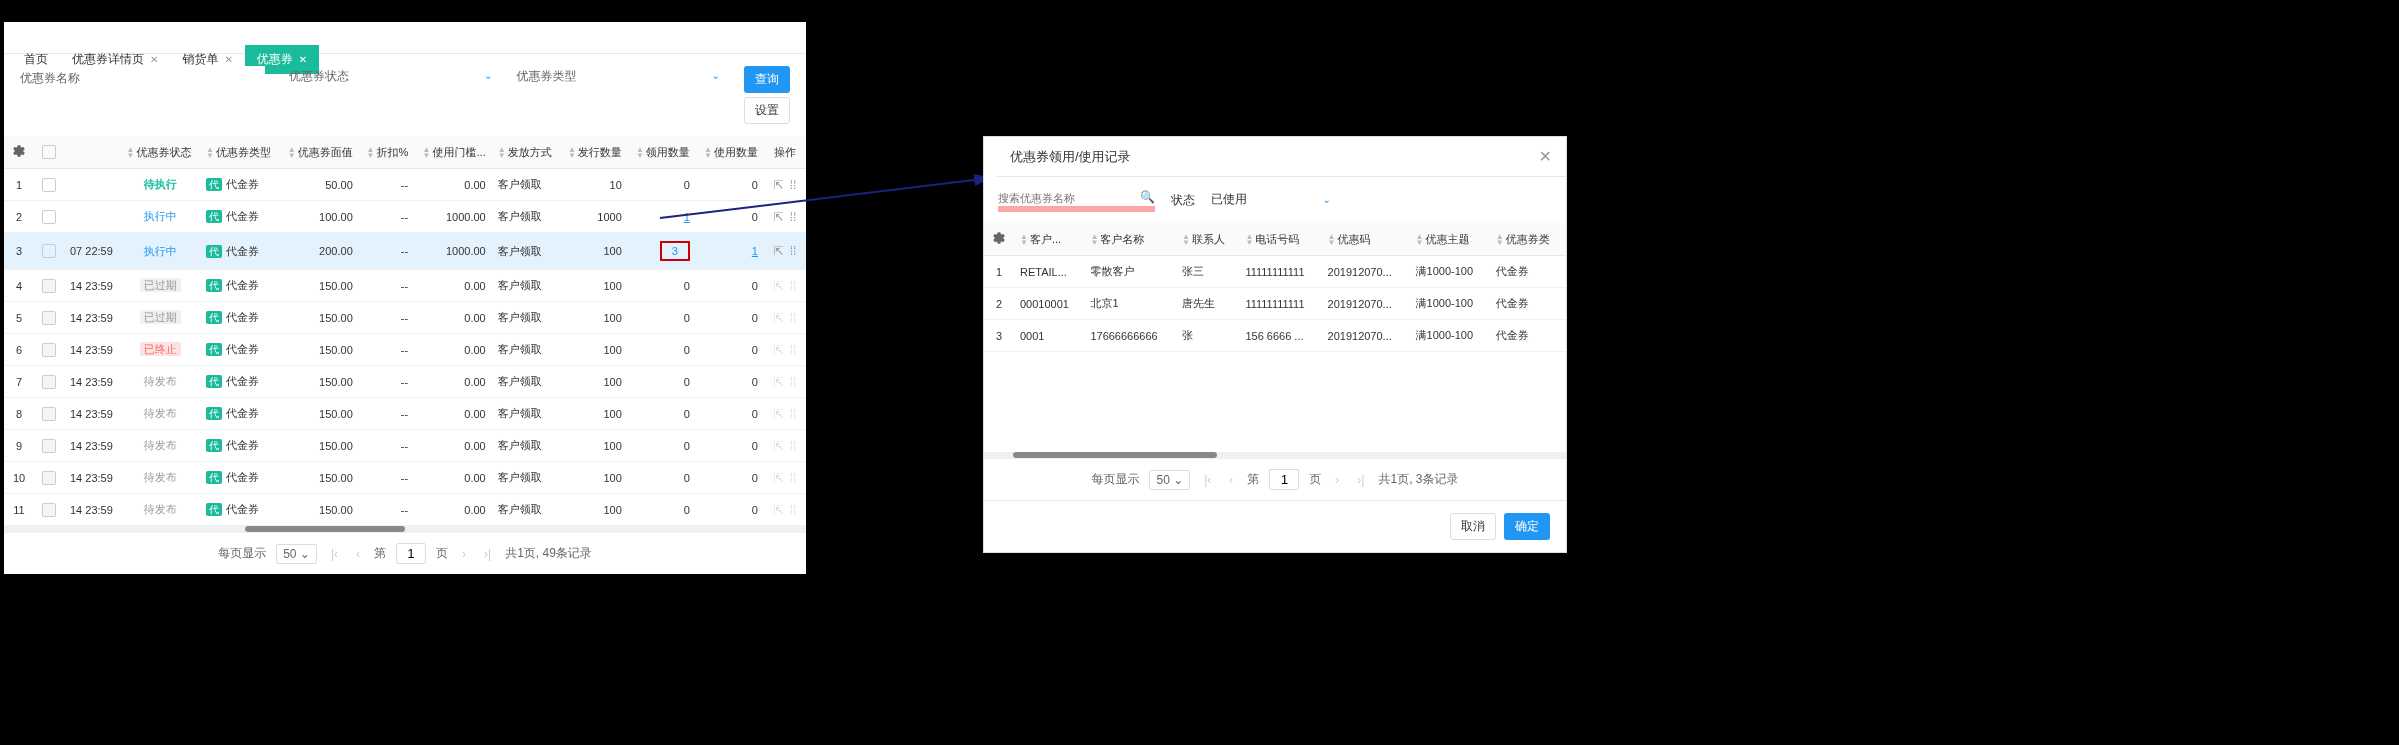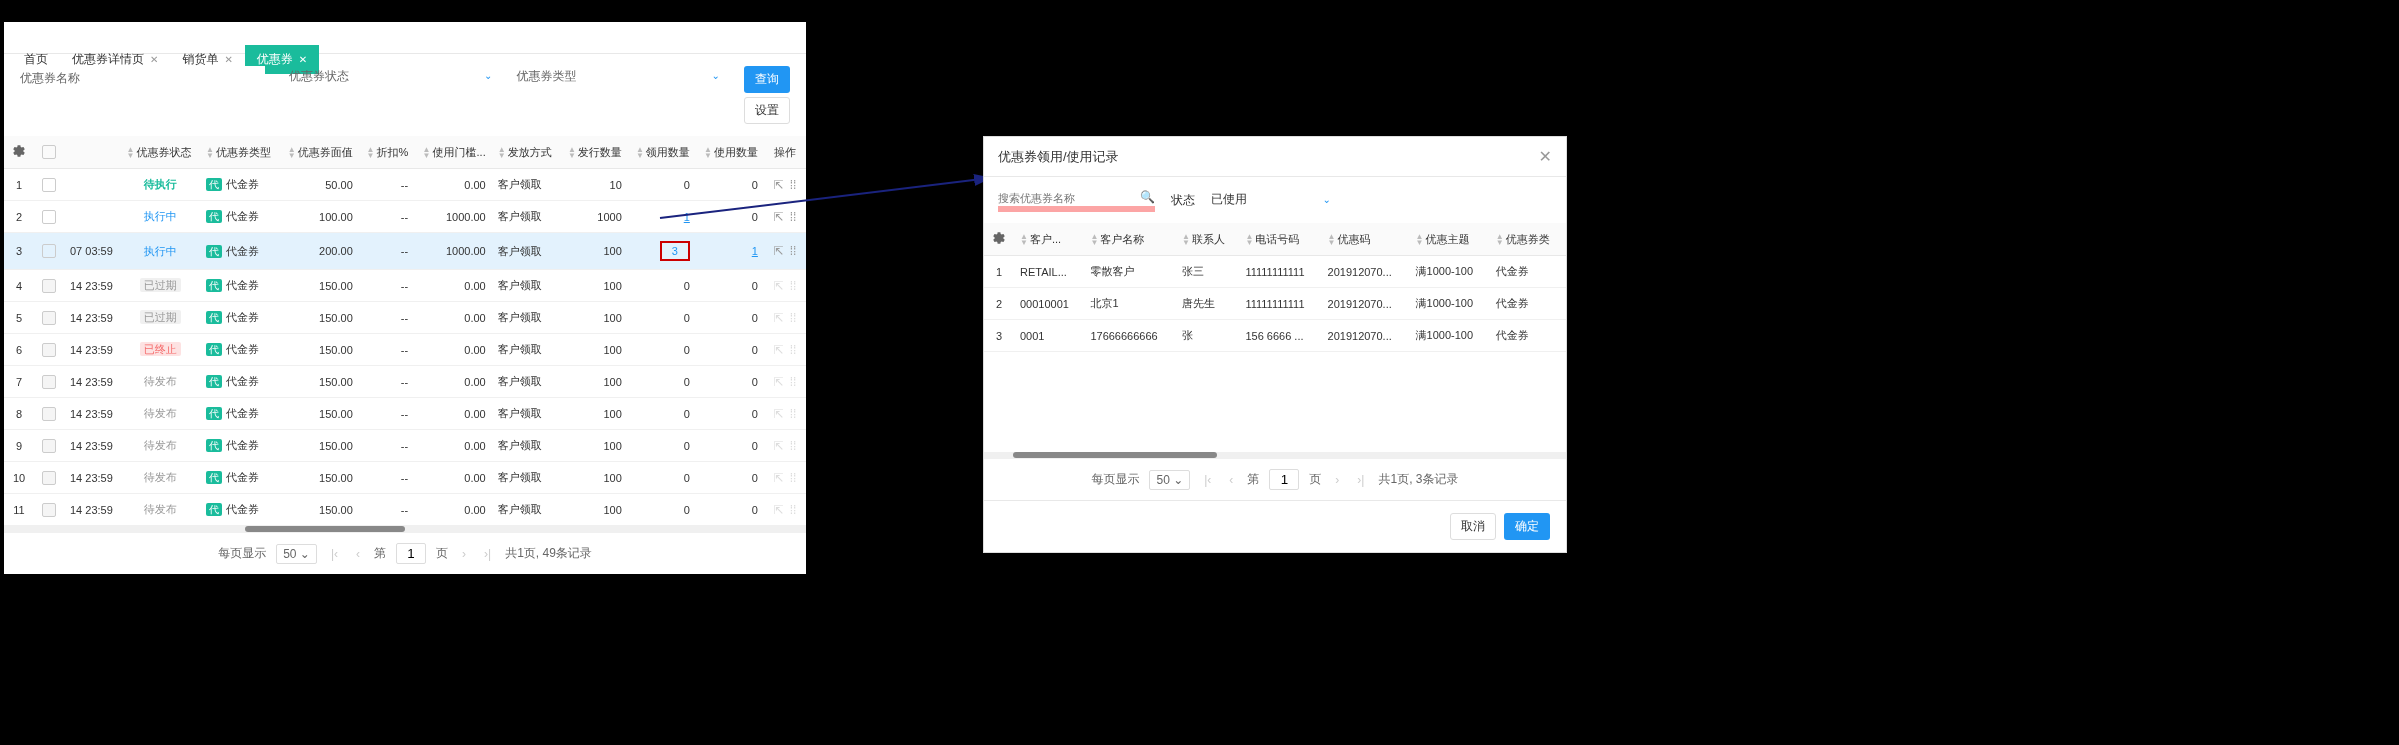--- a/index.html
+++ b/index.html
@@ -66,21 +66,21 @@
     .click-box { border: 2px solid #c00; padding: 2px 10px; display: inline-block; color: #2196F3; }
     .link-num { color: #2196F3; text-decoration: underline; cursor: pointer; }
     
     
     .pagination { display: flex; justify-content: center; align-items: center; padding: 10px 16px; gap: 10px; font-size: 12px; color: #666; border-top: 1px solid #f0f0f0; }
     .page-select { border: 1px solid #ddd; padding: 2px 6px; border-radius: 2px; }
     .page-input { width: 30px; border: 1px solid #ddd; text-align: center; padding: 2px; border-radius: 2px; }
     .page-nav { color: #ccc; cursor: pointer; padding: 0 4px; }
     
     
-    .modal-header { display: flex; justify-content: space-between; align-items: center; padding: 10px 14px; border-bottom: 1px solid #e8e8e8; }
+    .modal-header { display: flex; justify-content: space-between; align-items: center; padding: 10px 14px; border-bottom: 1px solid #e8e8e8; margin-left: 12px; }
     .modal-title { font-size: 13px; }
     .modal-close { cursor: pointer; color: #999; font-size: 16px; }
     .modal-filter { display: flex; padding: 10px 14px; gap: 16px; align-items: center; }
     .search-box { display: flex; align-items: flex-end; border-bottom: 6px solid #fca5a5; padding: 2px 0; flex: 0 0 120px; }
     .search-box input { border: none; outline: none; flex: 1; font-size: 11px; }
     .search-icon { color: #2196F3; }
     .modal-body { min-height: 200px; }
     .modal-footer { display: flex; justify-content: flex-end; padding: 12px 16px; gap: 8px; border-top: 1px solid #e8e8e8; }
     
     
@@ -186,21 +186,21 @@
     <td class="col-right">1000.00</td>
     <td>客户领取</td>
     <td class="col-right">1000</td>
     <td class="col-right"><span class="link-num">1</span></td>
     <td class="col-right">0</td>
     <td class="col-center"><span class="action-icon ">⇱</span><span class="action-icon ">⁞⁞</span></td>
   </tr>
           <tr class="highlighted">
     <td class="col-num">3</td>
     <td class="col-check"><span class="checkbox "></span></td>
-    <td>07 03:59</td>
+    <td>07 22:59</td>
     <td class="col-center"><span class="status status-running">执行中</span></td>
     <td><span class="type-badge">代</span>代金券</td>
     <td class="col-right">200.00</td>
     <td class="col-right">--</td>
     <td class="col-right">1000.00</td>
     <td>客户领取</td>
     <td class="col-right">100</td>
     <td class="col-right"><span class="click-box">3</span></td>
     <td class="col-right"><span class="link-num">1</span></td>
     <td class="col-center"><span class="action-icon ">⇱</span><span class="action-icon ">⁞⁞</span></td>

